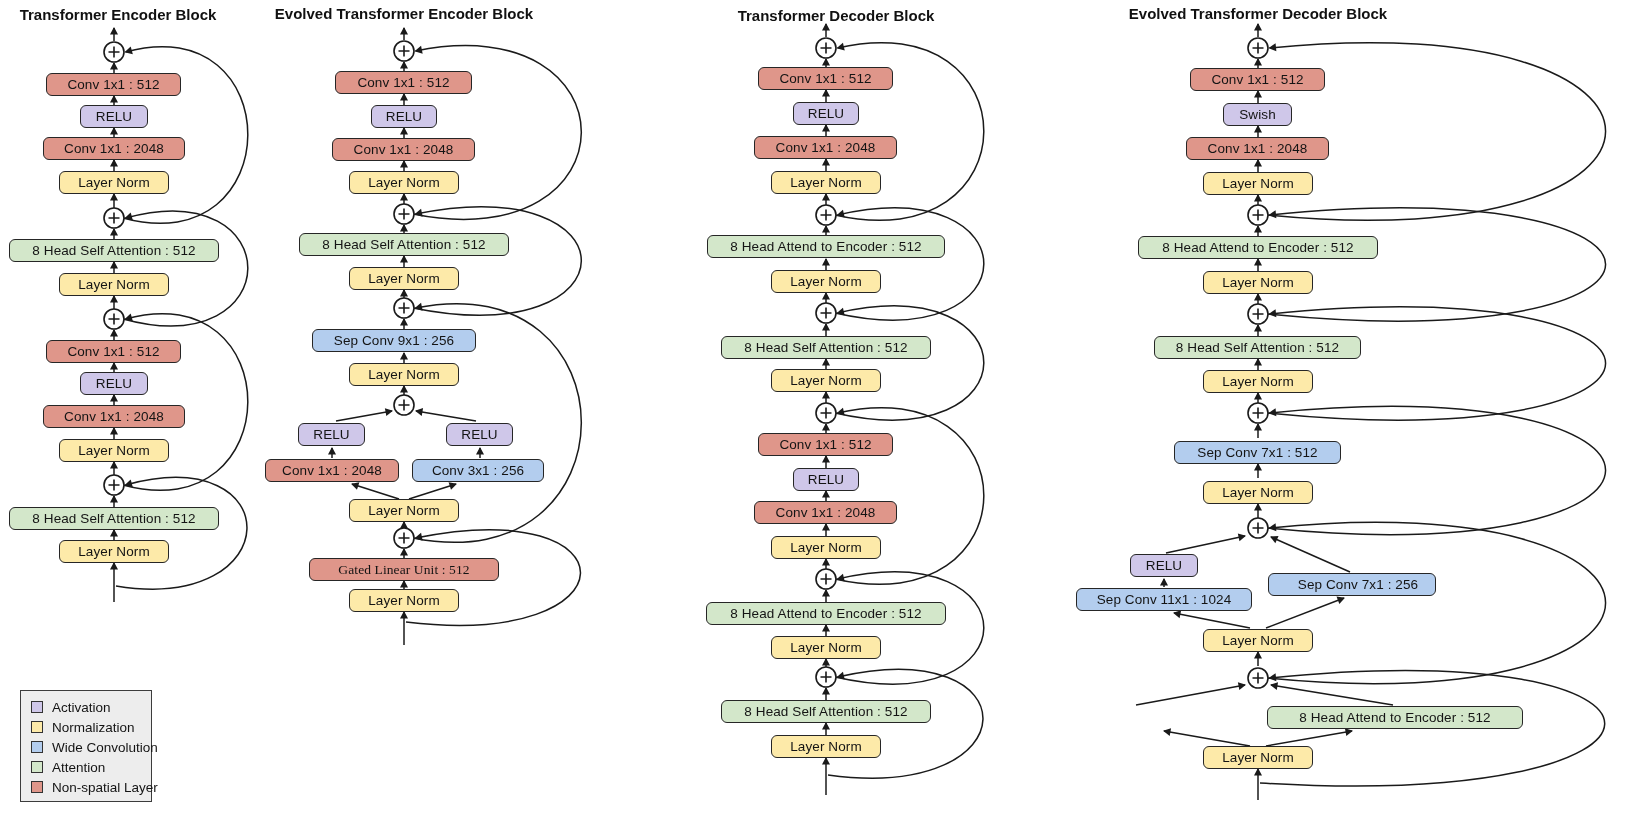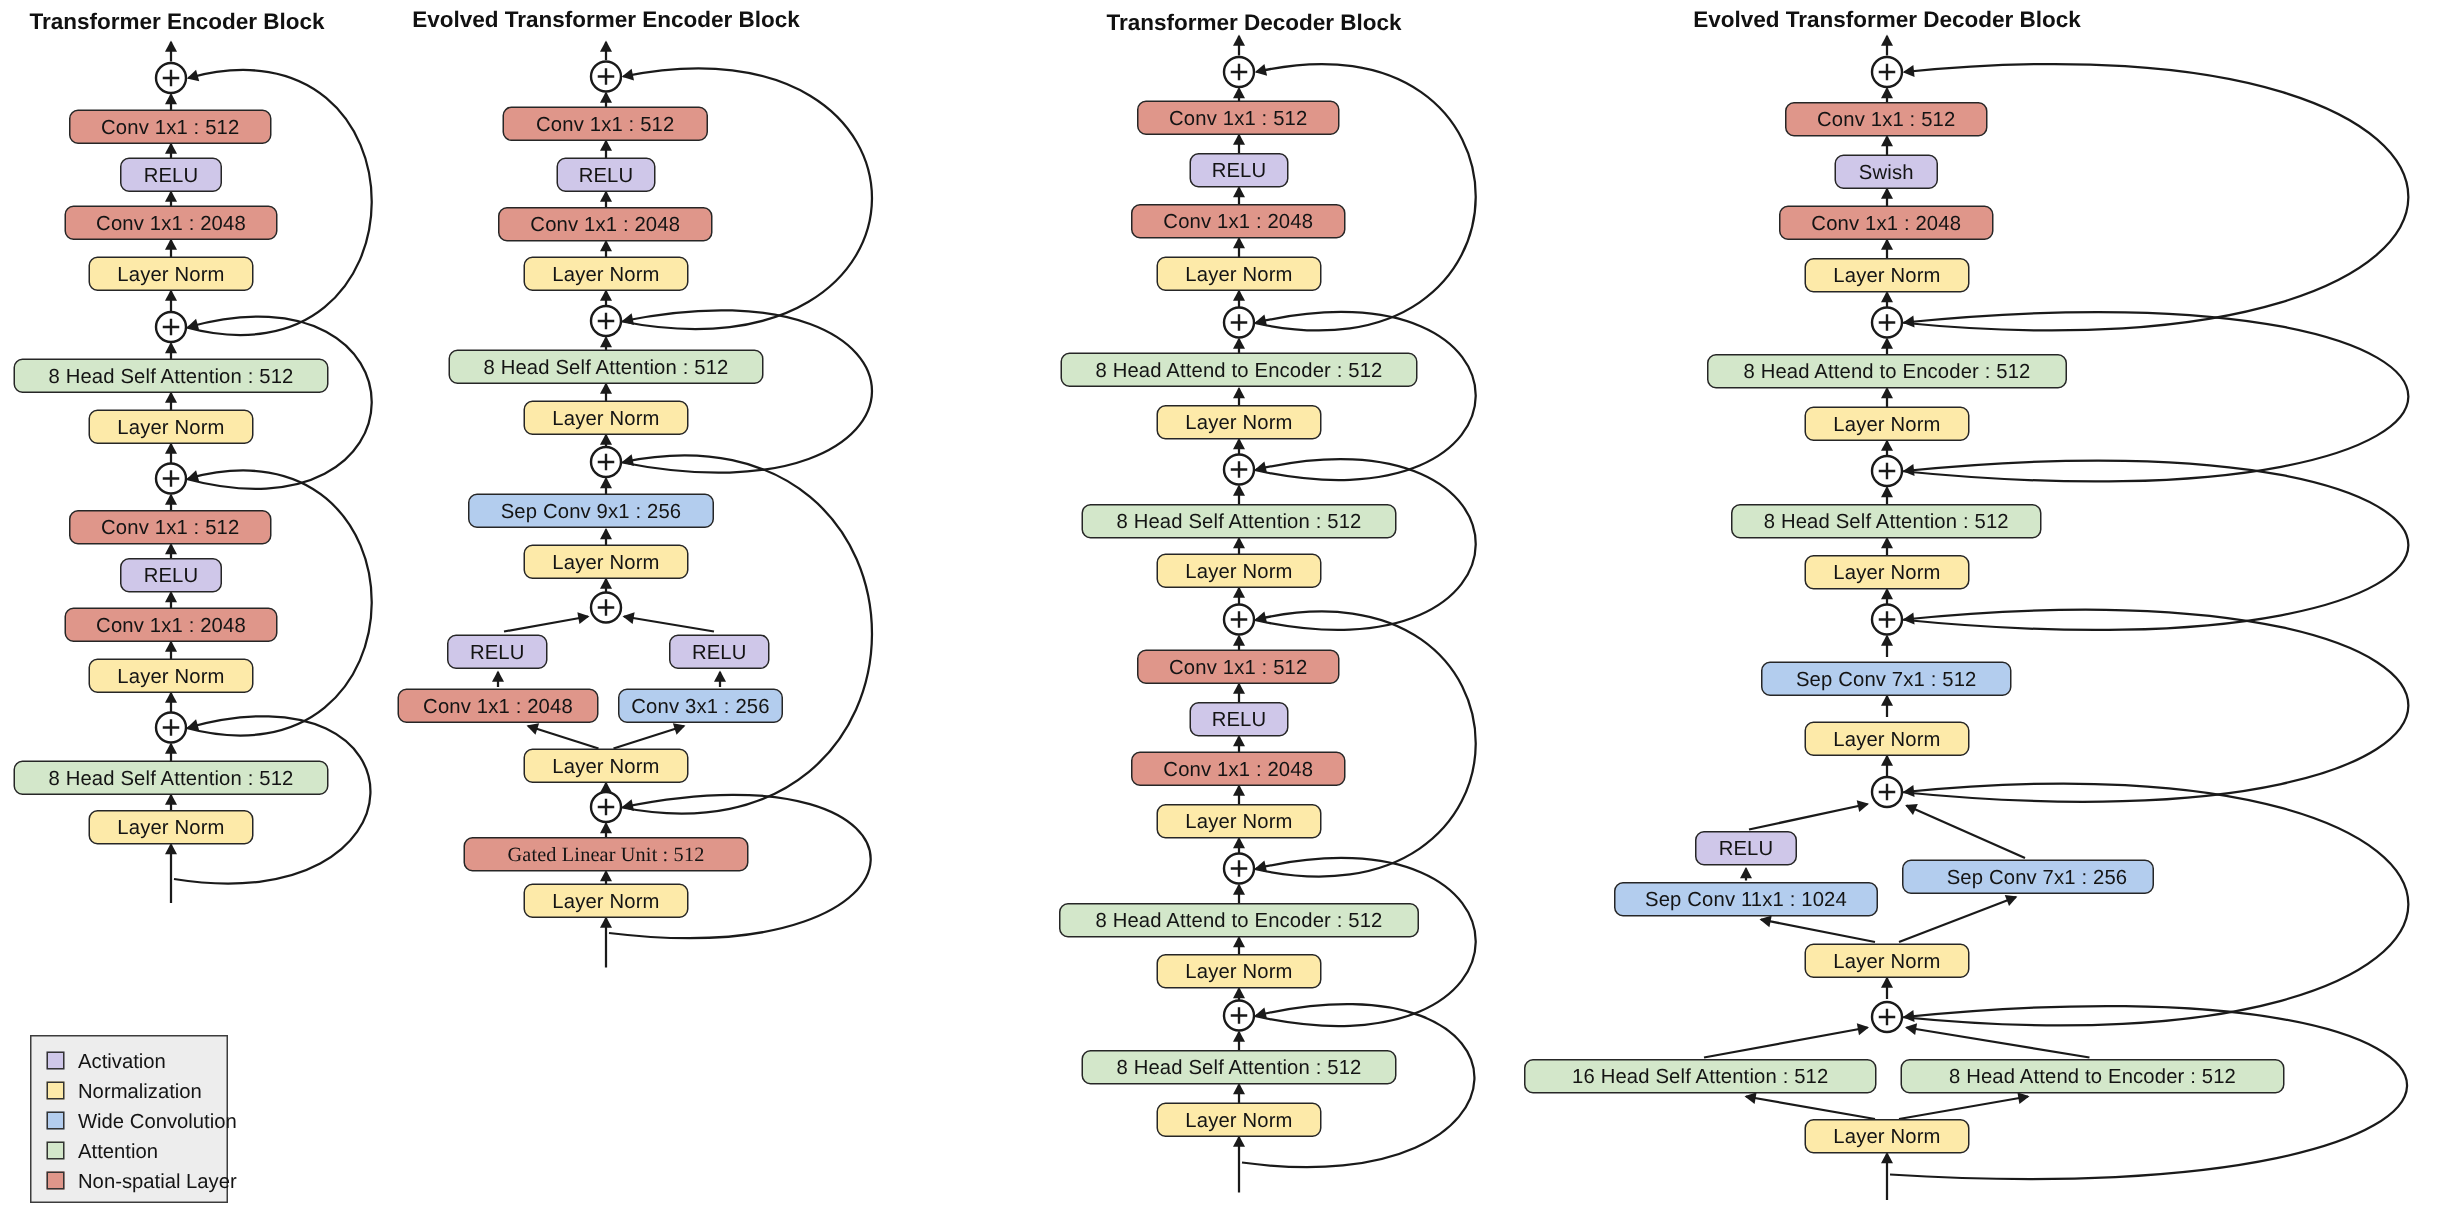--- a/index.html
+++ b/index.html
@@ -252,21 +252,21 @@
   <div class="node" style="left: 371px; top: 105px; width: 66px; background: rgb(207, 199, 233);">RELU</div>
   <div class="node" style="left: 332px; top: 138px; width: 143px; background: rgb(223, 150, 138);">Conv 1x1 : 2048</div>
   <div class="node" style="left: 349px; top: 171px; width: 110px; background: rgb(253, 234, 169);">Layer Norm</div>
   <div class="node" style="left: 299px; top: 233px; width: 210px; background: rgb(211, 231, 202);">8 Head Self Attention : 512</div>
   <div class="node" style="left: 349px; top: 267px; width: 110px; background: rgb(253, 234, 169);">Layer Norm</div>
   <div class="node" style="left: 312px; top: 329px; width: 164px; background: rgb(179, 205, 238);">Sep Conv 9x1 : 256</div>
   <div class="node" style="left: 349px; top: 363px; width: 110px; background: rgb(253, 234, 169);">Layer Norm</div>
   <div class="node" style="left: 298px; top: 423px; width: 67px; background: rgb(207, 199, 233);">RELU</div>
   <div class="node" style="left: 446px; top: 423px; width: 67px; background: rgb(207, 199, 233);">RELU</div>
   <div class="node" style="left: 265px; top: 459px; width: 134px; background: rgb(223, 150, 138);">Conv 1x1 : 2048</div>
-  <div class="node" style="left: 412px; top: 459px; width: 110px; background: rgb(179, 205, 238);">Conv 3x1 : 256</div>
+  <div class="node" style="left: 412px; top: 459px; width: 132px; background: rgb(179, 205, 238);">Conv 3x1 : 256</div>
   <div class="node" style="left: 349px; top: 499px; width: 110px; background: rgb(253, 234, 169);">Layer Norm</div>
   <div class="node" style="left: 309px; top: 558px; width: 190px; background: rgb(223, 150, 138); font-family: Liberation Serif, serif;">Gated Linear Unit : 512</div>
   <div class="node" style="left: 349px; top: 589px; width: 110px; background: rgb(253, 234, 169);">Layer Norm</div>
 
   <div class="node" style="left: 758px; top: 67px; width: 135px; background: rgb(223, 150, 138);">Conv 1x1 : 512</div>
   <div class="node" style="left: 793px; top: 102px; width: 66px; background: rgb(207, 199, 233);">RELU</div>
   <div class="node" style="left: 754px; top: 136px; width: 143px; background: rgb(223, 150, 138);">Conv 1x1 : 2048</div>
   <div class="node" style="left: 771px; top: 171px; width: 110px; background: rgb(253, 234, 169);">Layer Norm</div>
   <div class="node" style="left: 707px; top: 235px; width: 238px; background: rgb(211, 231, 202);">8 Head Attend to Encoder : 512</div>
   <div class="node" style="left: 771px; top: 270px; width: 110px; background: rgb(253, 234, 169);">Layer Norm</div>
@@ -288,21 +288,20 @@
   <div class="node" style="left: 1138px; top: 236px; width: 240px; background: rgb(211, 231, 202);">8 Head Attend to Encoder : 512</div>
   <div class="node" style="left: 1203px; top: 271px; width: 110px; background: rgb(253, 234, 169);">Layer Norm</div>
   <div class="node" style="left: 1154px; top: 336px; width: 207px; background: rgb(211, 231, 202);">8 Head Self Attention : 512</div>
   <div class="node" style="left: 1203px; top: 370px; width: 110px; background: rgb(253, 234, 169);">Layer Norm</div>
   <div class="node" style="left: 1174px; top: 441px; width: 167px; background: rgb(179, 205, 238);">Sep Conv 7x1 : 512</div>
   <div class="node" style="left: 1203px; top: 481px; width: 110px; background: rgb(253, 234, 169);">Layer Norm</div>
   <div class="node" style="left: 1130px; top: 554px; width: 68px; background: rgb(207, 199, 233);">RELU</div>
   <div class="node" style="left: 1268px; top: 573px; width: 168px; background: rgb(179, 205, 238); padding-left: 12px;">Sep Conv 7x1 : 256</div>
   <div class="node" style="left: 1076px; top: 588px; width: 176px; background: rgb(179, 205, 238);">Sep Conv 11x1 : 1024</div>
   <div class="node" style="left: 1203px; top: 629px; width: 110px; background: rgb(253, 234, 169);">Layer Norm</div>
-  <div class="node" style="left: 1016px; top: 706px; width: 235px; background: rgb(211, 231, 202);">16 Head Self Attention : 512</div>
   <div class="node" style="left: 1267px; top: 706px; width: 256px; background: rgb(211, 231, 202);">8 Head Attend to Encoder : 512</div>
   <div class="node" style="left: 1203px; top: 746px; width: 110px; background: rgb(253, 234, 169);">Layer Norm</div>
 
   <div id="legend">
     <div class="lrow">
       <span class="swatch" style="background: rgb(207, 199, 233);"></span>
       <span class="llabel">Activation</span>
     </div>
     <div class="lrow">
       <span class="swatch" style="background: rgb(253, 234, 169);"></span>

